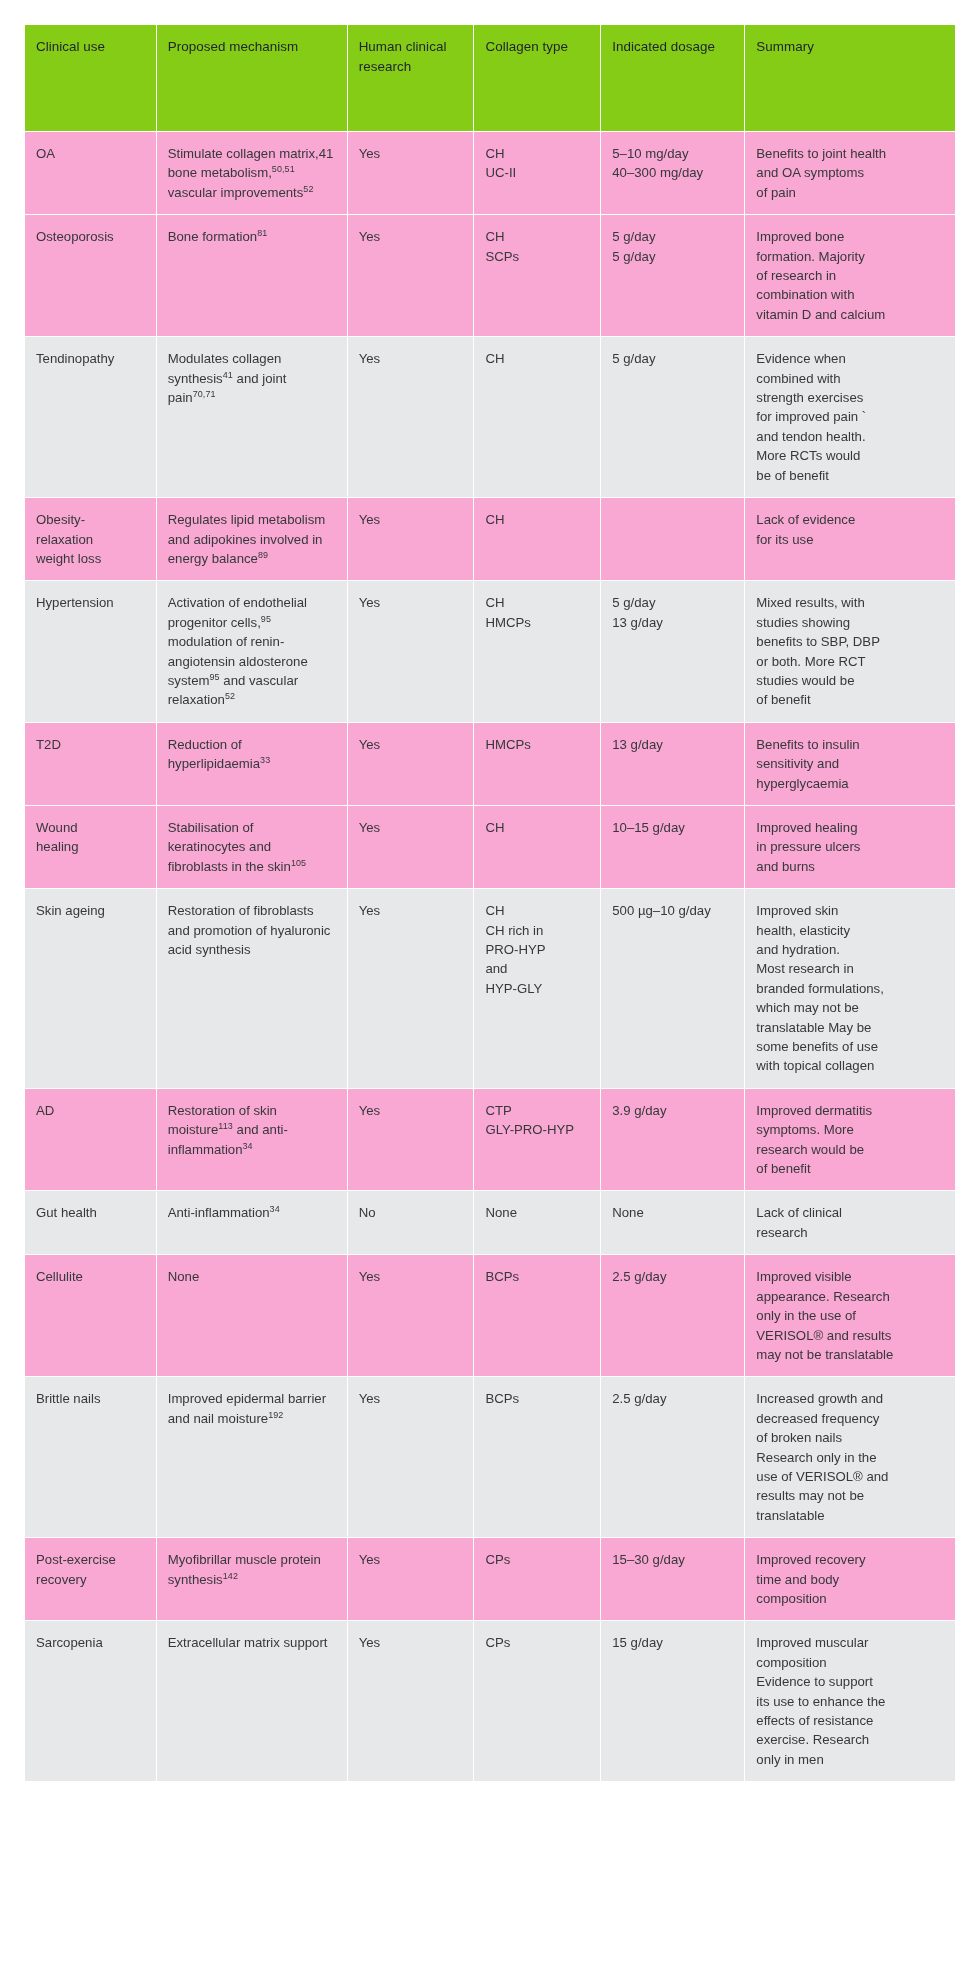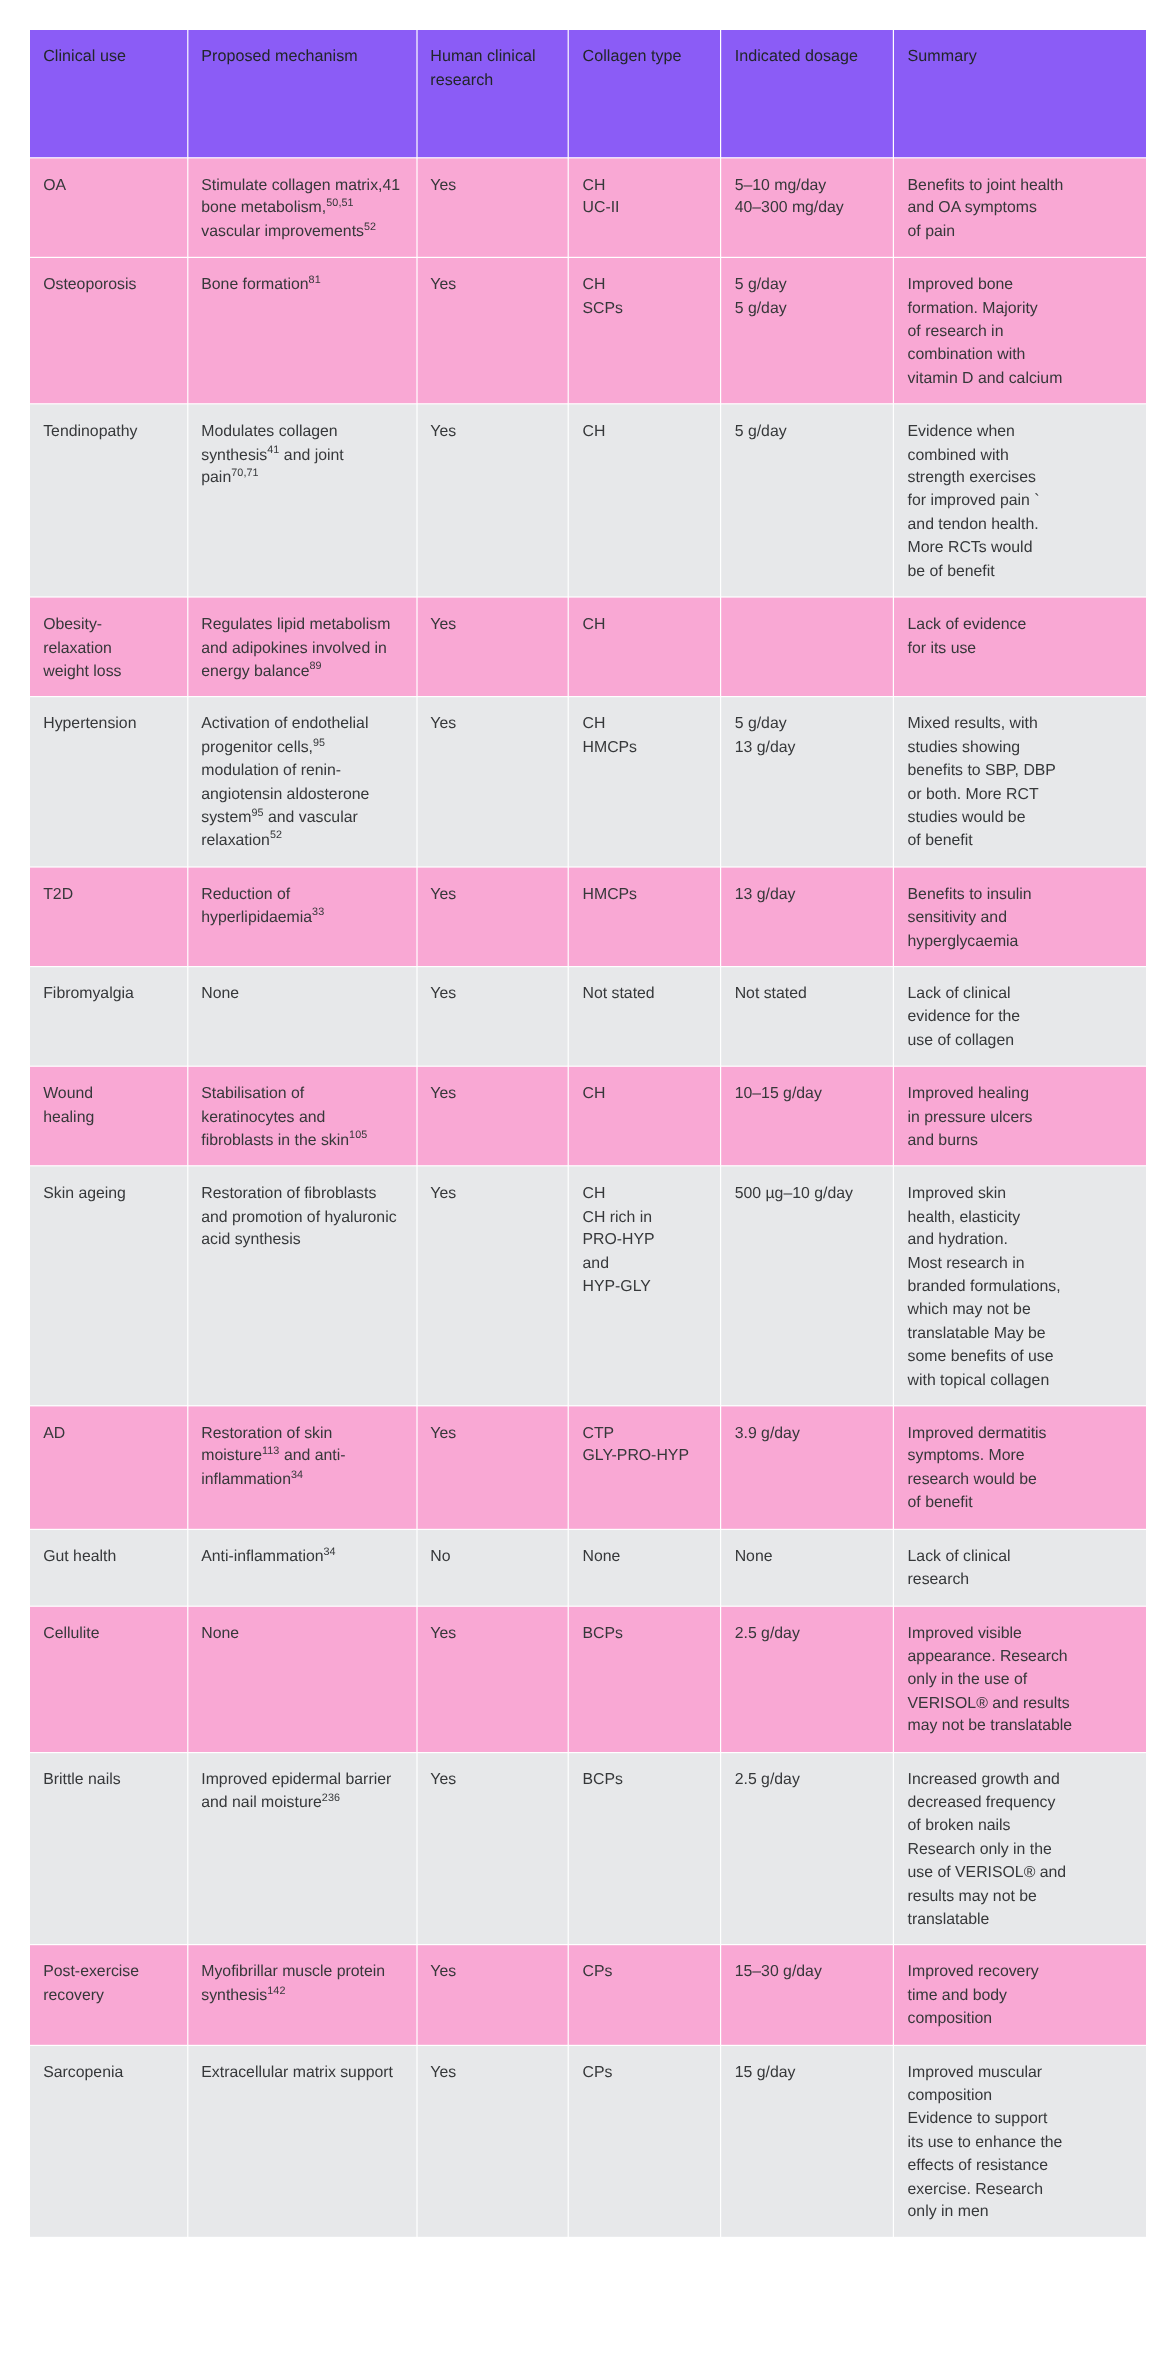--- a/index.html
+++ b/index.html
@@ -31,21 +31,21 @@
     text-align: left;
     padding: 12px 12px 12px 11px;
     font-size: 13.2px;
     line-height: 1.47;
     color: #36383a;
     font-weight: normal;
     word-wrap: break-word;
     overflow-wrap: break-word;
   }
   table.data-table thead th {
-    background: #8b5cf6;
+    background: #84cc16;
     color: #22262a;
     height: 82px;
     font-size: 13.4px;
     letter-spacing: 0.05px;
   }
   tbody tr.row-odd td {
     background: #f9a8d4;
   }
   tbody tr.row-even td {
     background: #e7e8ea;
@@ -195,36 +195,20 @@
           </td>
           <td class="cell-lines">
             <span class="line">13 g/day</span>
           </td>
           <td class="cell-lines">
             <span class="line">Benefits to insulin</span>
             <span class="line">sensitivity and</span>
             <span class="line">hyperglycaemia</span>
           </td>
         </tr>
-        <tr class="row-even">
-          <td>Fibromyalgia</td>
-          <td><span>None</span></td>
-          <td>Yes</td>
-          <td class="cell-lines">
-            <span class="line">Not stated</span>
-          </td>
-          <td class="cell-lines">
-            <span class="line">Not stated</span>
-          </td>
-          <td class="cell-lines">
-            <span class="line">Lack of clinical</span>
-            <span class="line">evidence for the</span>
-            <span class="line">use of collagen</span>
-          </td>
-        </tr>
         <tr class="row-odd">
           <td class="cell-lines">
             <span class="line">Wound</span>
             <span class="line">healing</span>
           </td>
           <td><span>Stabilisation of keratinocytes and fibroblasts in the skin</span><sup>105</sup></td>
           <td>Yes</td>
           <td class="cell-lines">
             <span class="line">CH</span>
           </td>
@@ -309,21 +293,21 @@
           <td class="cell-lines">
             <span class="line">Improved visible</span>
             <span class="line">appearance. Research</span>
             <span class="line">only in the use of</span>
             <span class="line">VERISOL® and results</span>
             <span class="line">may not be translatable</span>
           </td>
         </tr>
         <tr class="row-even">
           <td>Brittle nails</td>
-          <td><span>Improved epidermal barrier and nail moisture</span><sup>236</sup></td>
+          <td><span>Improved epidermal barrier and nail moisture</span><sup>192</sup></td>
           <td>Yes</td>
           <td class="cell-lines">
             <span class="line">BCPs</span>
           </td>
           <td class="cell-lines">
             <span class="line">2.5 g/day</span>
           </td>
           <td class="cell-lines">
             <span class="line">Increased growth and</span>
             <span class="line">decreased frequency</span>

